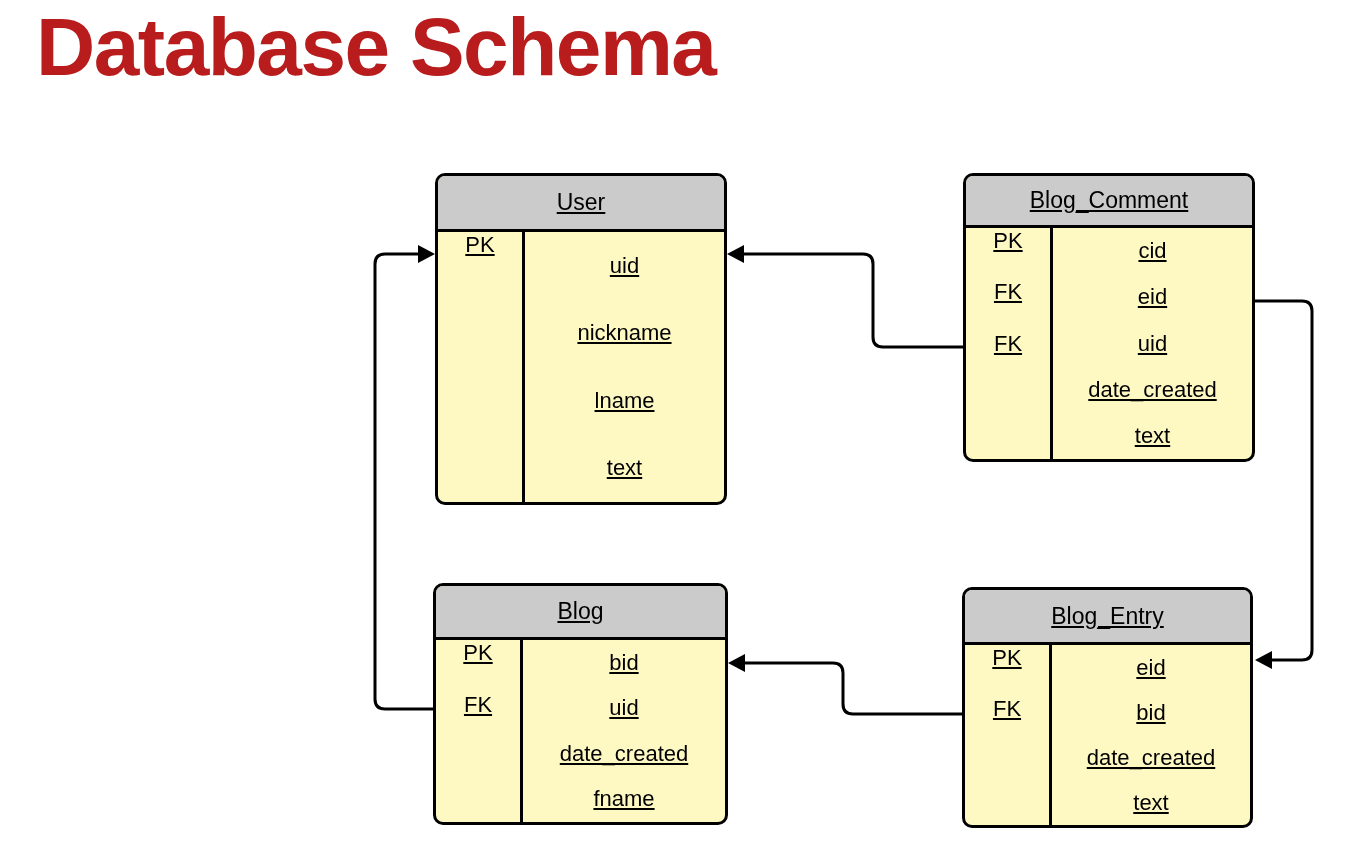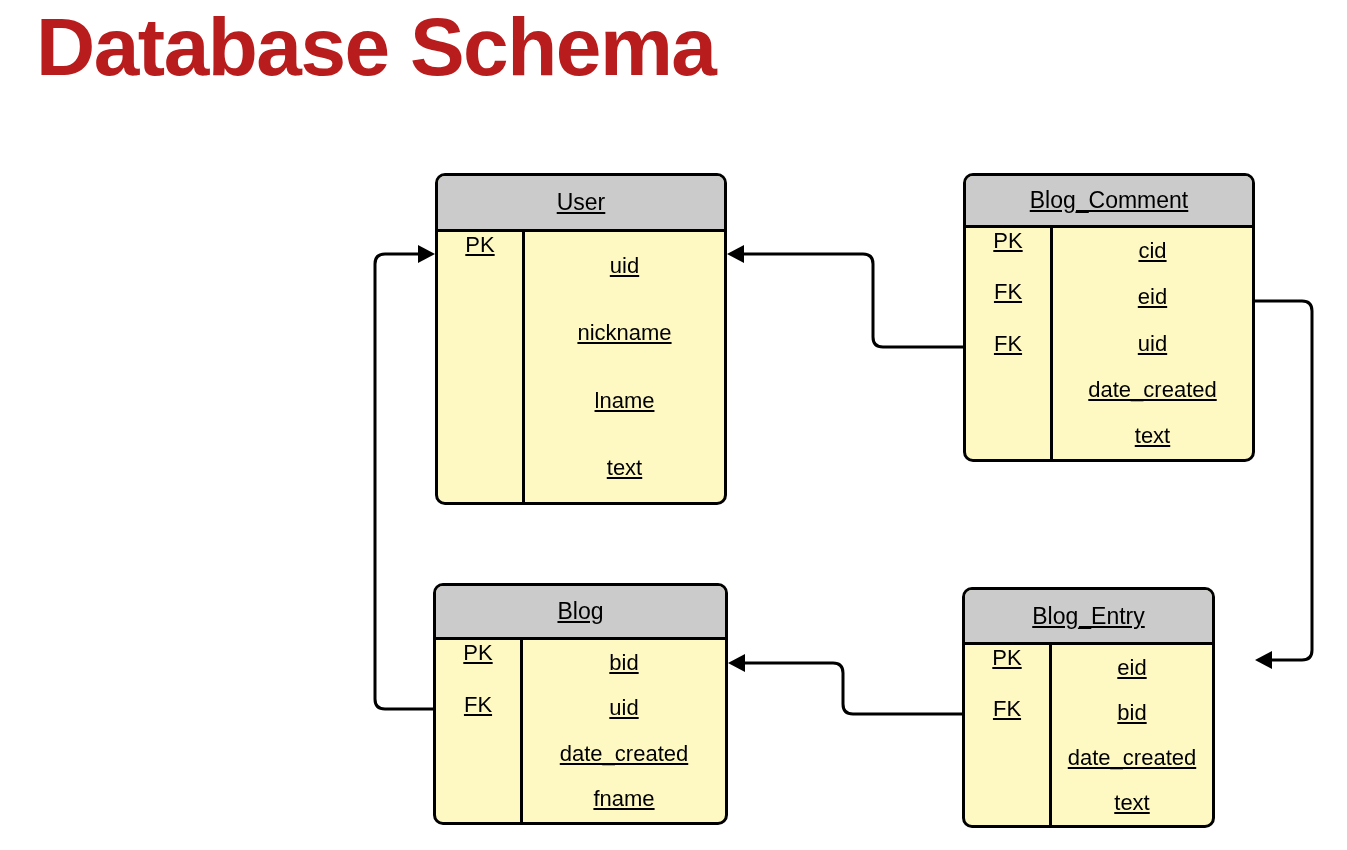--- a/index.html
+++ b/index.html
@@ -69,21 +69,21 @@
     font-size:22px;
     white-space:nowrap;
   }
   
   .t-user{left:435px;top:173px;width:292px;height:332px;}
   .t-user .entity-header{height:56px;}
   .t-blog-comment{left:963px;top:173px;width:292px;height:289px;}
   .t-blog-comment .entity-header{height:52px;}
   .t-blog{left:433px;top:583px;width:295px;height:242px;}
   .t-blog .entity-header{height:54px;}
-  .t-blog-entry{left:962px;top:587px;width:253px;height:241px;justify-content:center;}
+  .t-blog-entry{left:962px;top:587px;width:291px;height:241px;justify-content:center;}
   .t-blog-entry .entity-header{height:55px;}
   .relations-layer{
     position:absolute;
     left:0;top:0;
     width:1347px;height:850px;
     pointer-events:none;
   }
   .rel-path{
     fill:none;
     stroke:var(--border);

